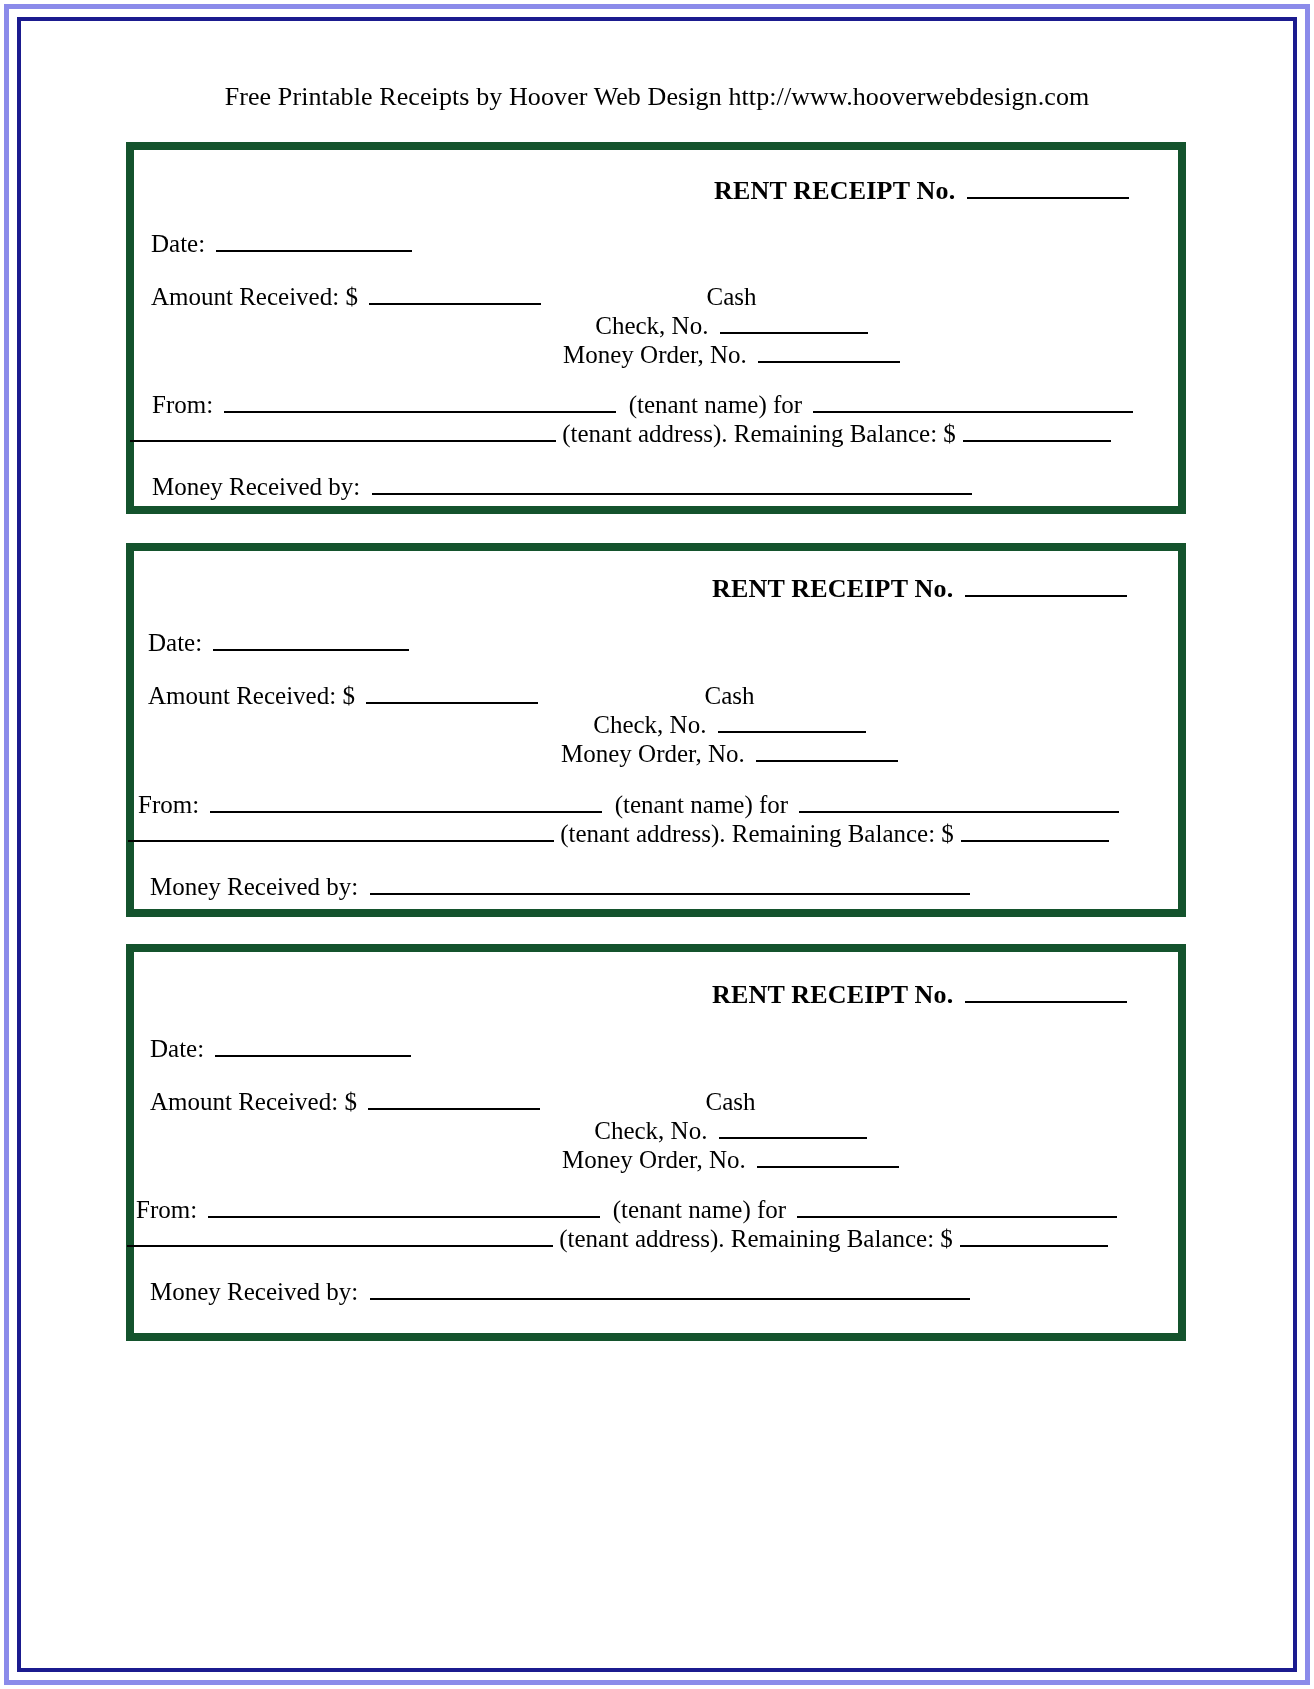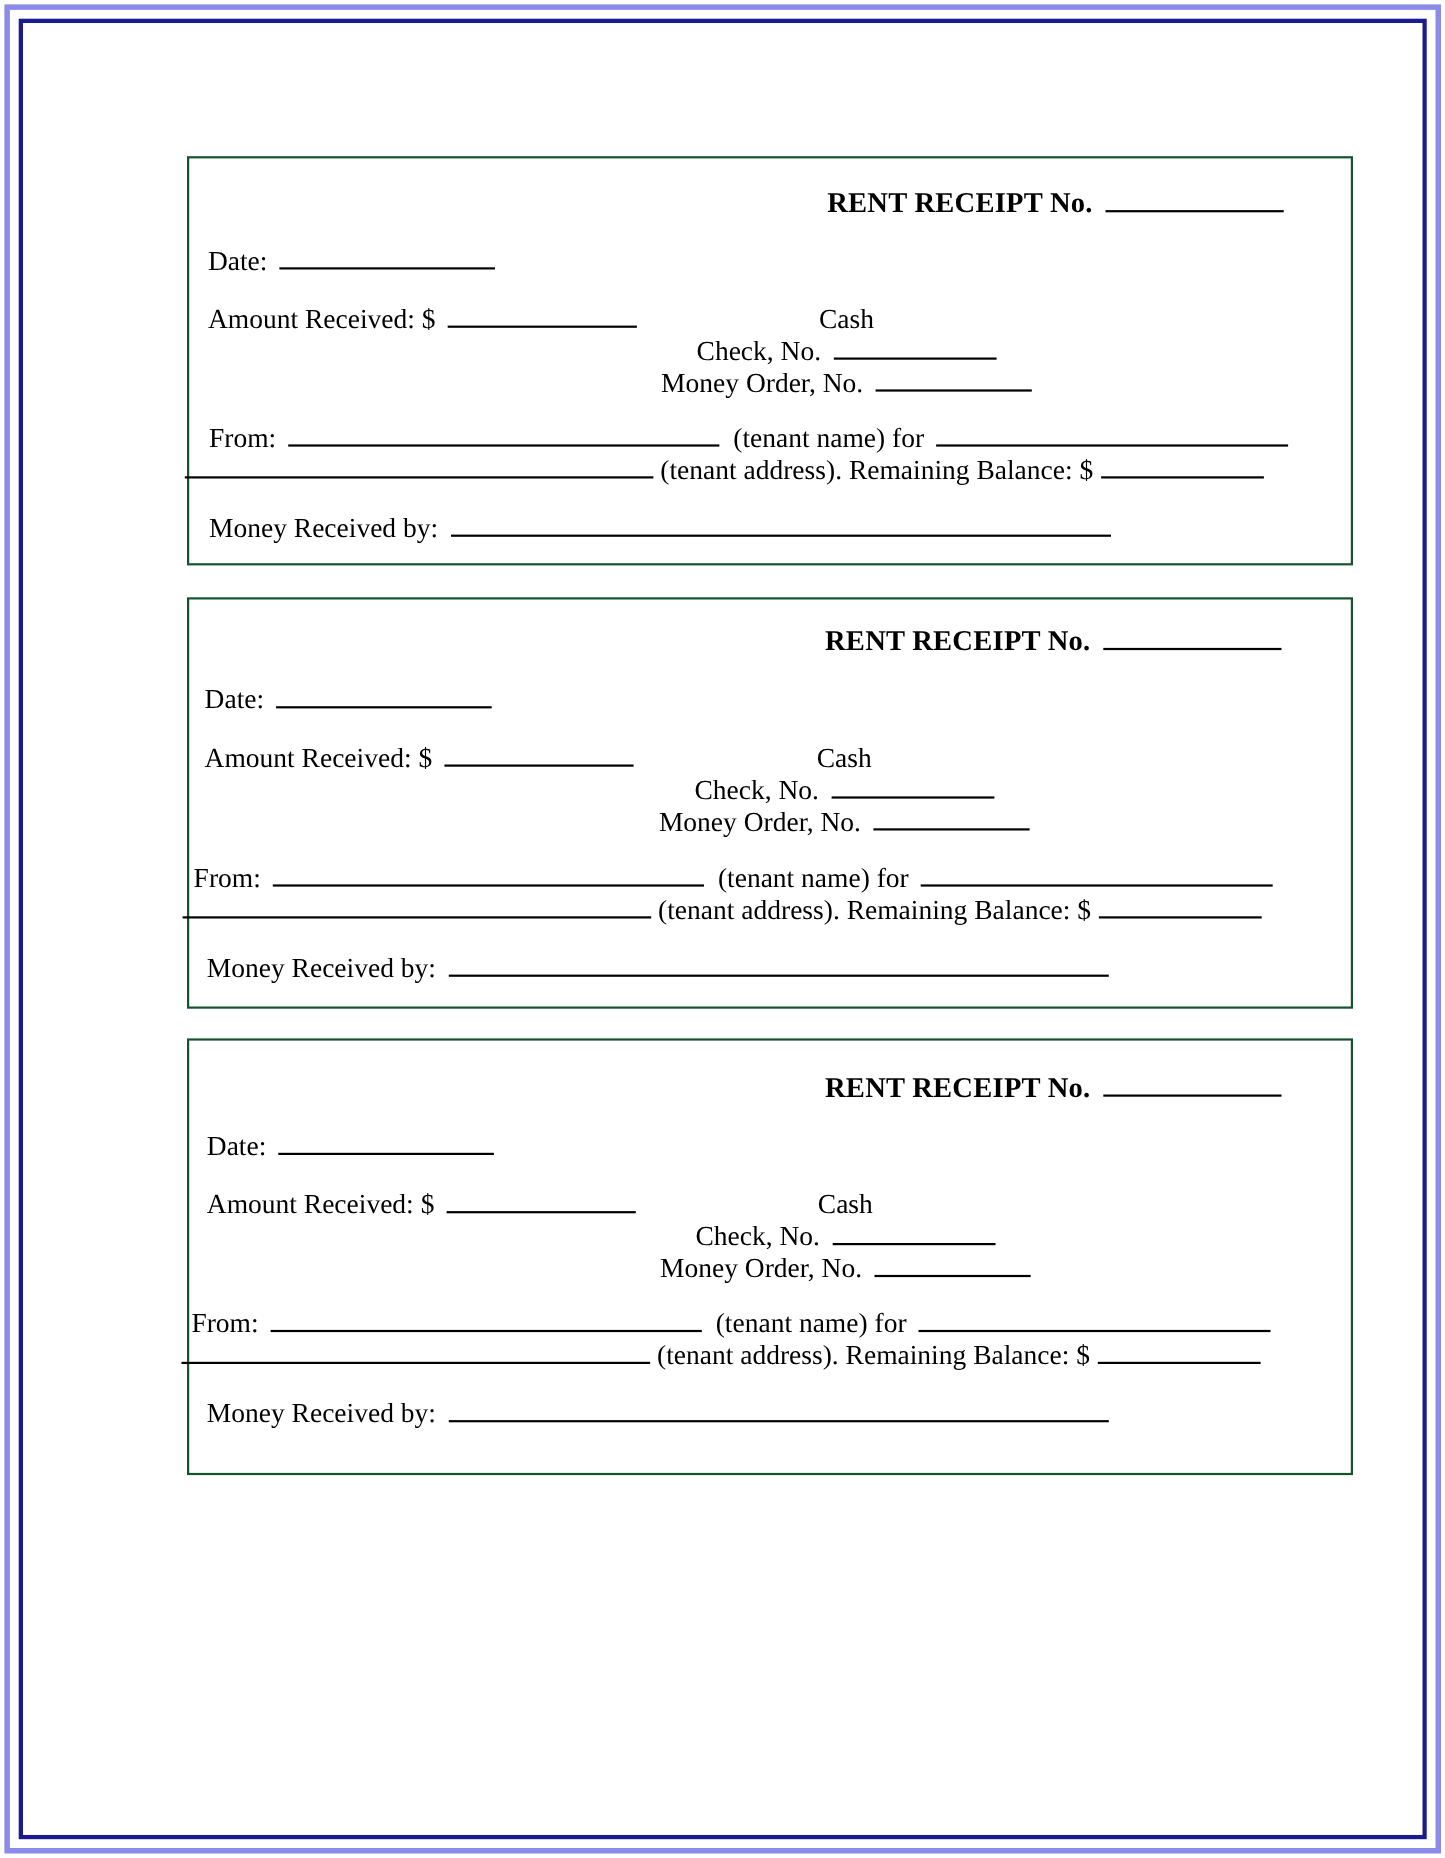--- a/index.html
+++ b/index.html
@@ -74,23 +74,22 @@
     line-height: 30px;
     color: #000000;
     letter-spacing: 0.1px;
     font-family: "Liberation Serif", "DejaVu Serif", serif;
   }
 
   
   .receipt {
     position: absolute;
     box-sizing: border-box;
-    border: 2px solid #14532d;
-    background: #ffffff;
-    margin-left: 44px;
+    border: 8px solid #14532d;
+    background: #ffffff;
   }
   #receipt-1 { left: 126px; top: 142px;  width: 1060px; height: 372px; }
   #receipt-2 { left: 126px; top: 543px;  width: 1060px; height: 374px; }
   #receipt-3 { left: 126px; top: 944px;  width: 1060px; height: 397px; }
 
   .receipt-inner {
     position: relative;
     width: 100%;
     height: 100%;
     font-size: 25px;
@@ -161,20 +160,21 @@
 </head>
 <body>
 
 <div class="frame-outer"></div>
 <div class="frame-gap"></div>
 <div class="frame-inner"></div>
 <div class="frame-inner-shadow"></div>
 
 <div class="page">
 
+  <div class="site-credit">Free Printable Receipts by Hoover Web Design http://www.hooverwebdesign.com</div>
 
   <div class="receipt" id="receipt-1">
     <div class="receipt-inner">
 
       <div class="rr-title">
         <span>RENT RECEIPT No.</span>
         <span class="ul" style="width:162px"></span>
       </div>
 
       <div class="rr-date">

